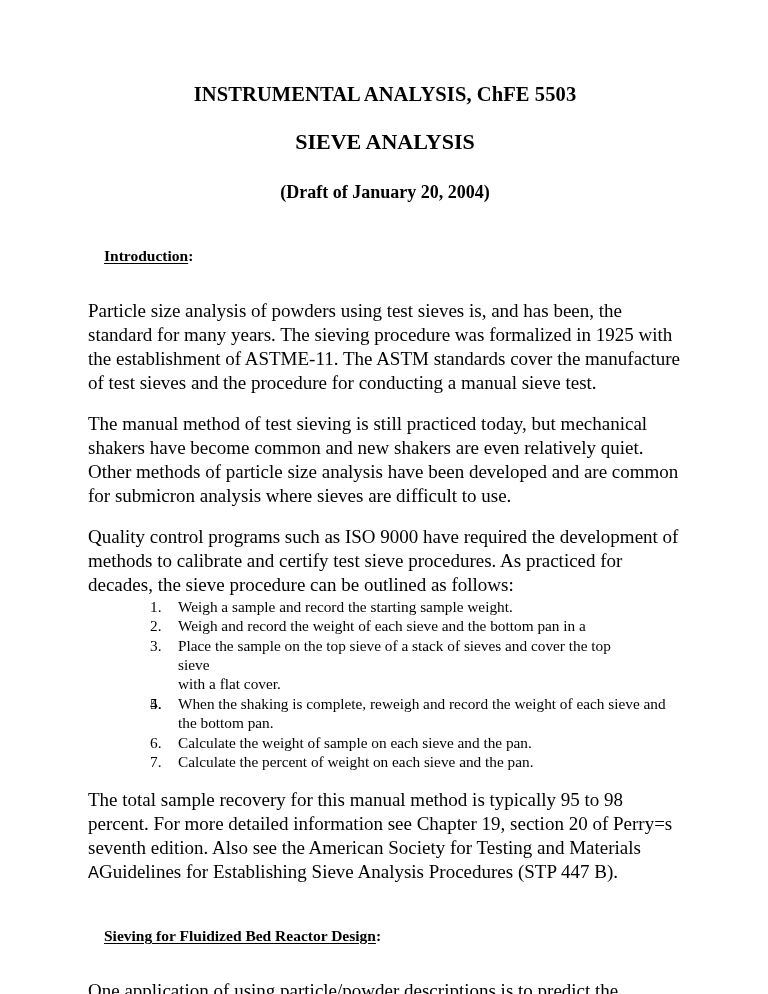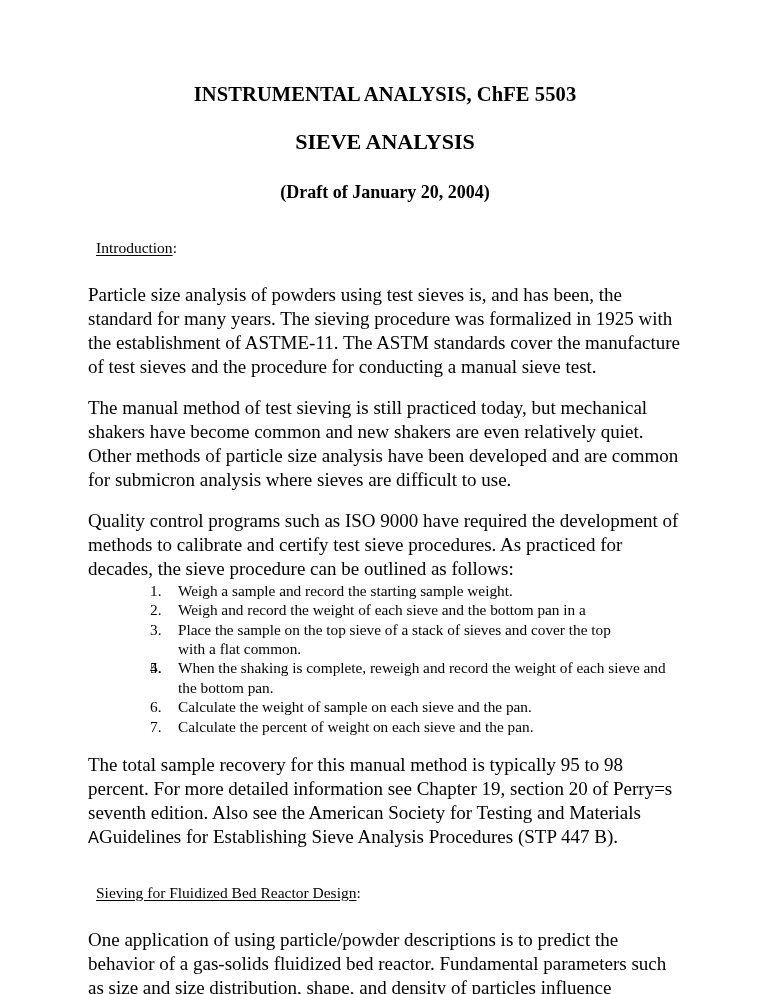--- a/index.html
+++ b/index.html
@@ -53,24 +53,24 @@
   .doc-draft {
     margin: 0;
     padding-top: 26px;
     text-align: center;
     font-size: 18px;
     font-weight: bold;
     line-height: 1.25;
   }
 
   .section-heading {
-    margin: 8px;
+    margin: 16px;
     padding-top: 26px;
     font-size: 15.5px;
-    font-weight: normal;
+    font-weight: bold;
     line-height: 1.3;
   }
   .section-heading .u {
     text-decoration: underline;
     text-underline-offset: 2px;
   }
 
   
   p.body {
     margin: 0;
@@ -146,21 +146,22 @@
       </li>
 
       <li>
         <span class="num">2.</span>
         <span class="txt">Weigh and record the weight of each sieve and the bottom pan in a</span>
       </li>
 
       <li>
         <span class="num">3.</span>
         <span class="txt">Place the sample on the top sieve of a stack of sieves and cover the top</span>
-        <span class="txt">with a flat common.</span>
+        <span class="txt">sieve</span>
+        <span class="txt">with a flat cover.</span>
       </li>
 
       <li>
         <span class="num">4.</span>
       </li>
 
       <li>
         <span class="num">5.</span>
         <span class="txt">When the shaking is complete, reweigh and record the weight of each sieve and the bottom pan.</span>
       </li>

